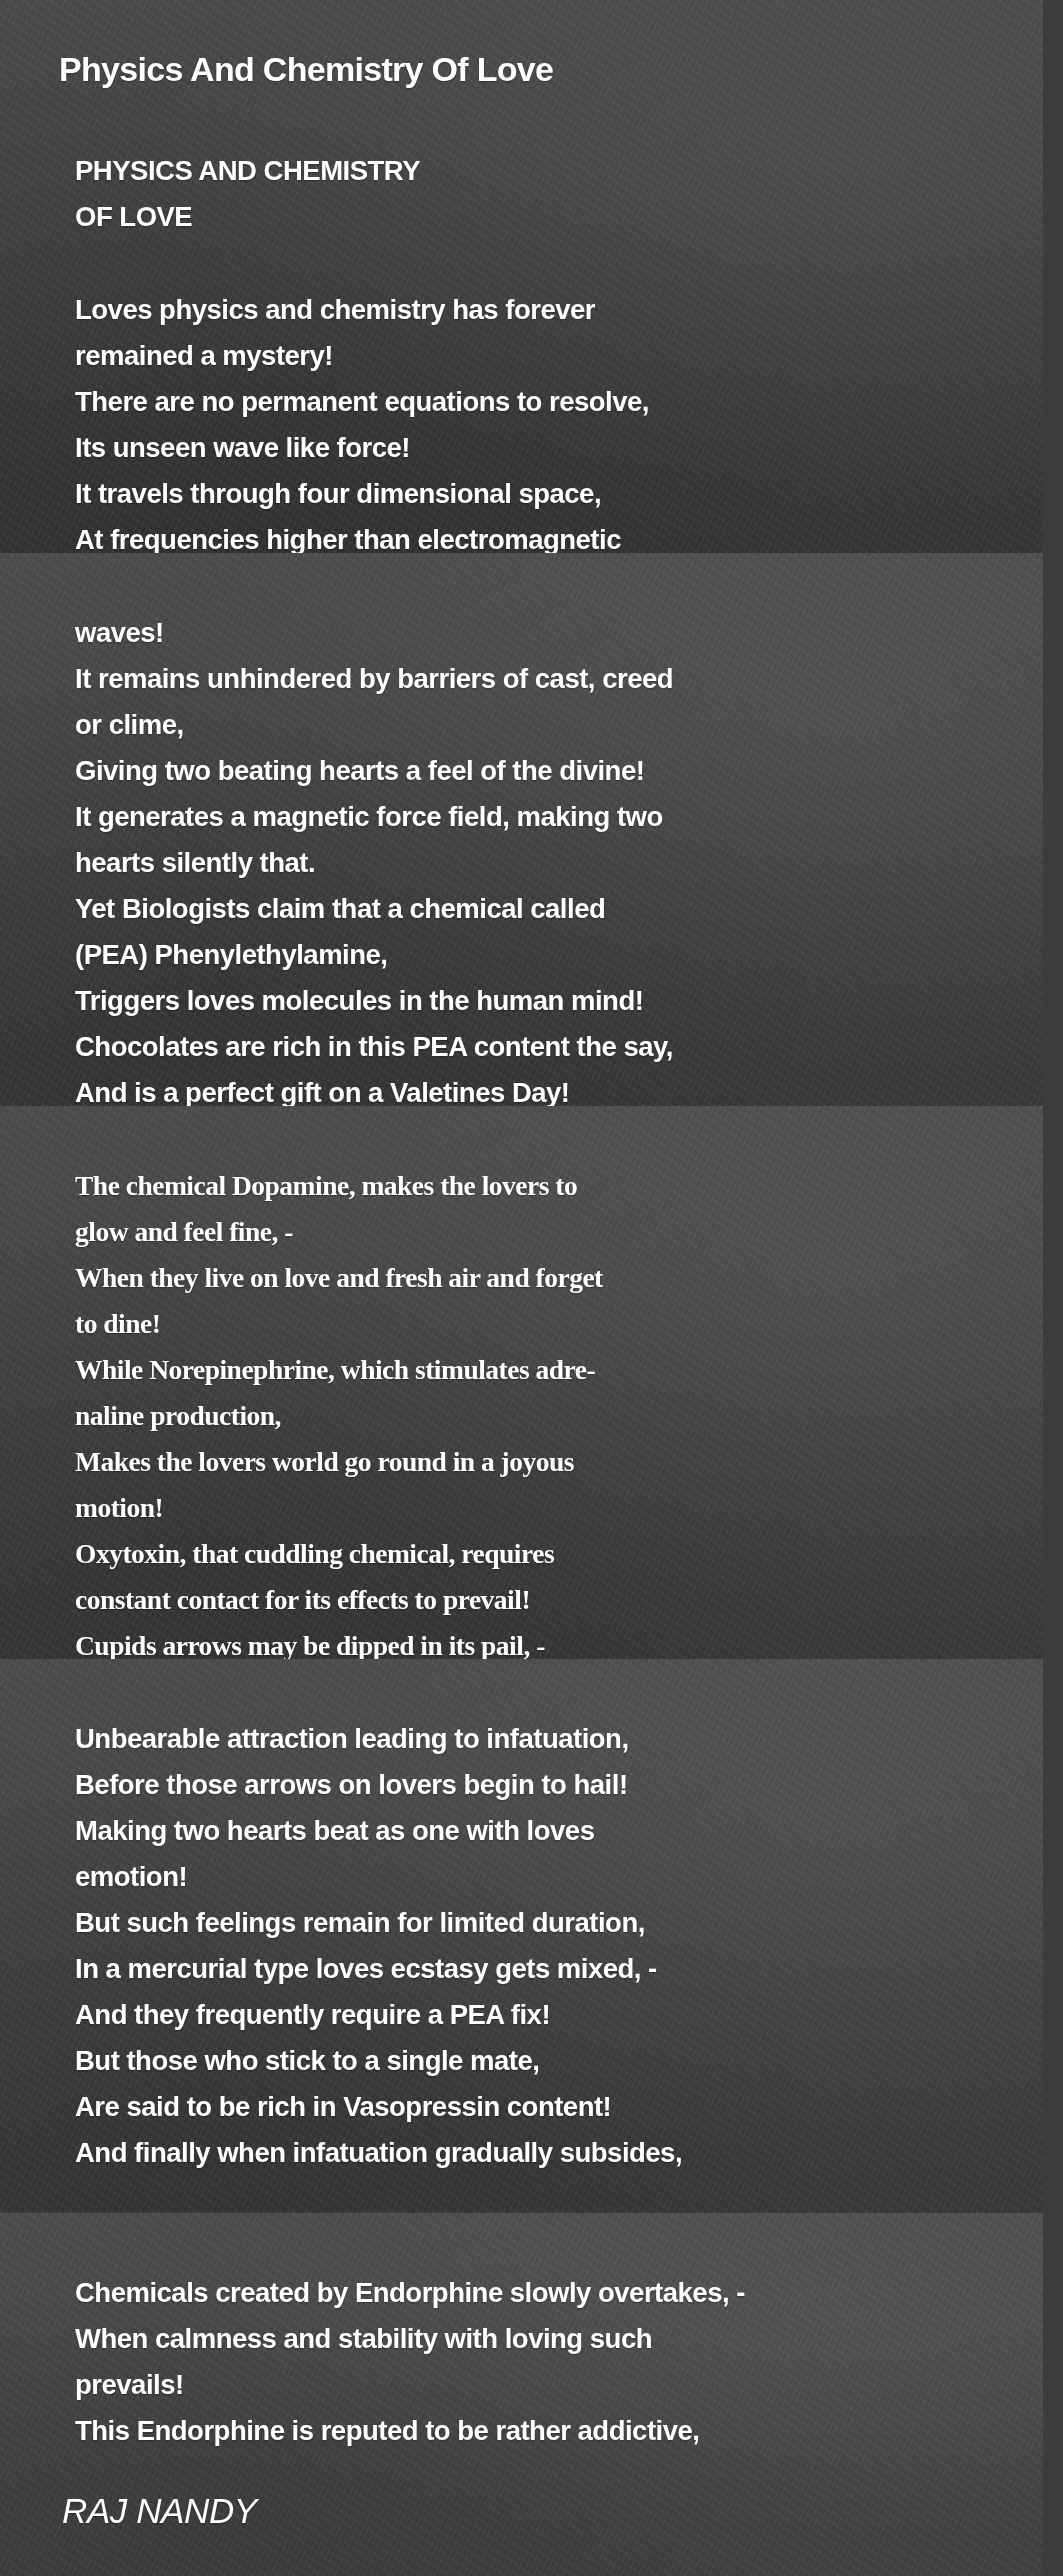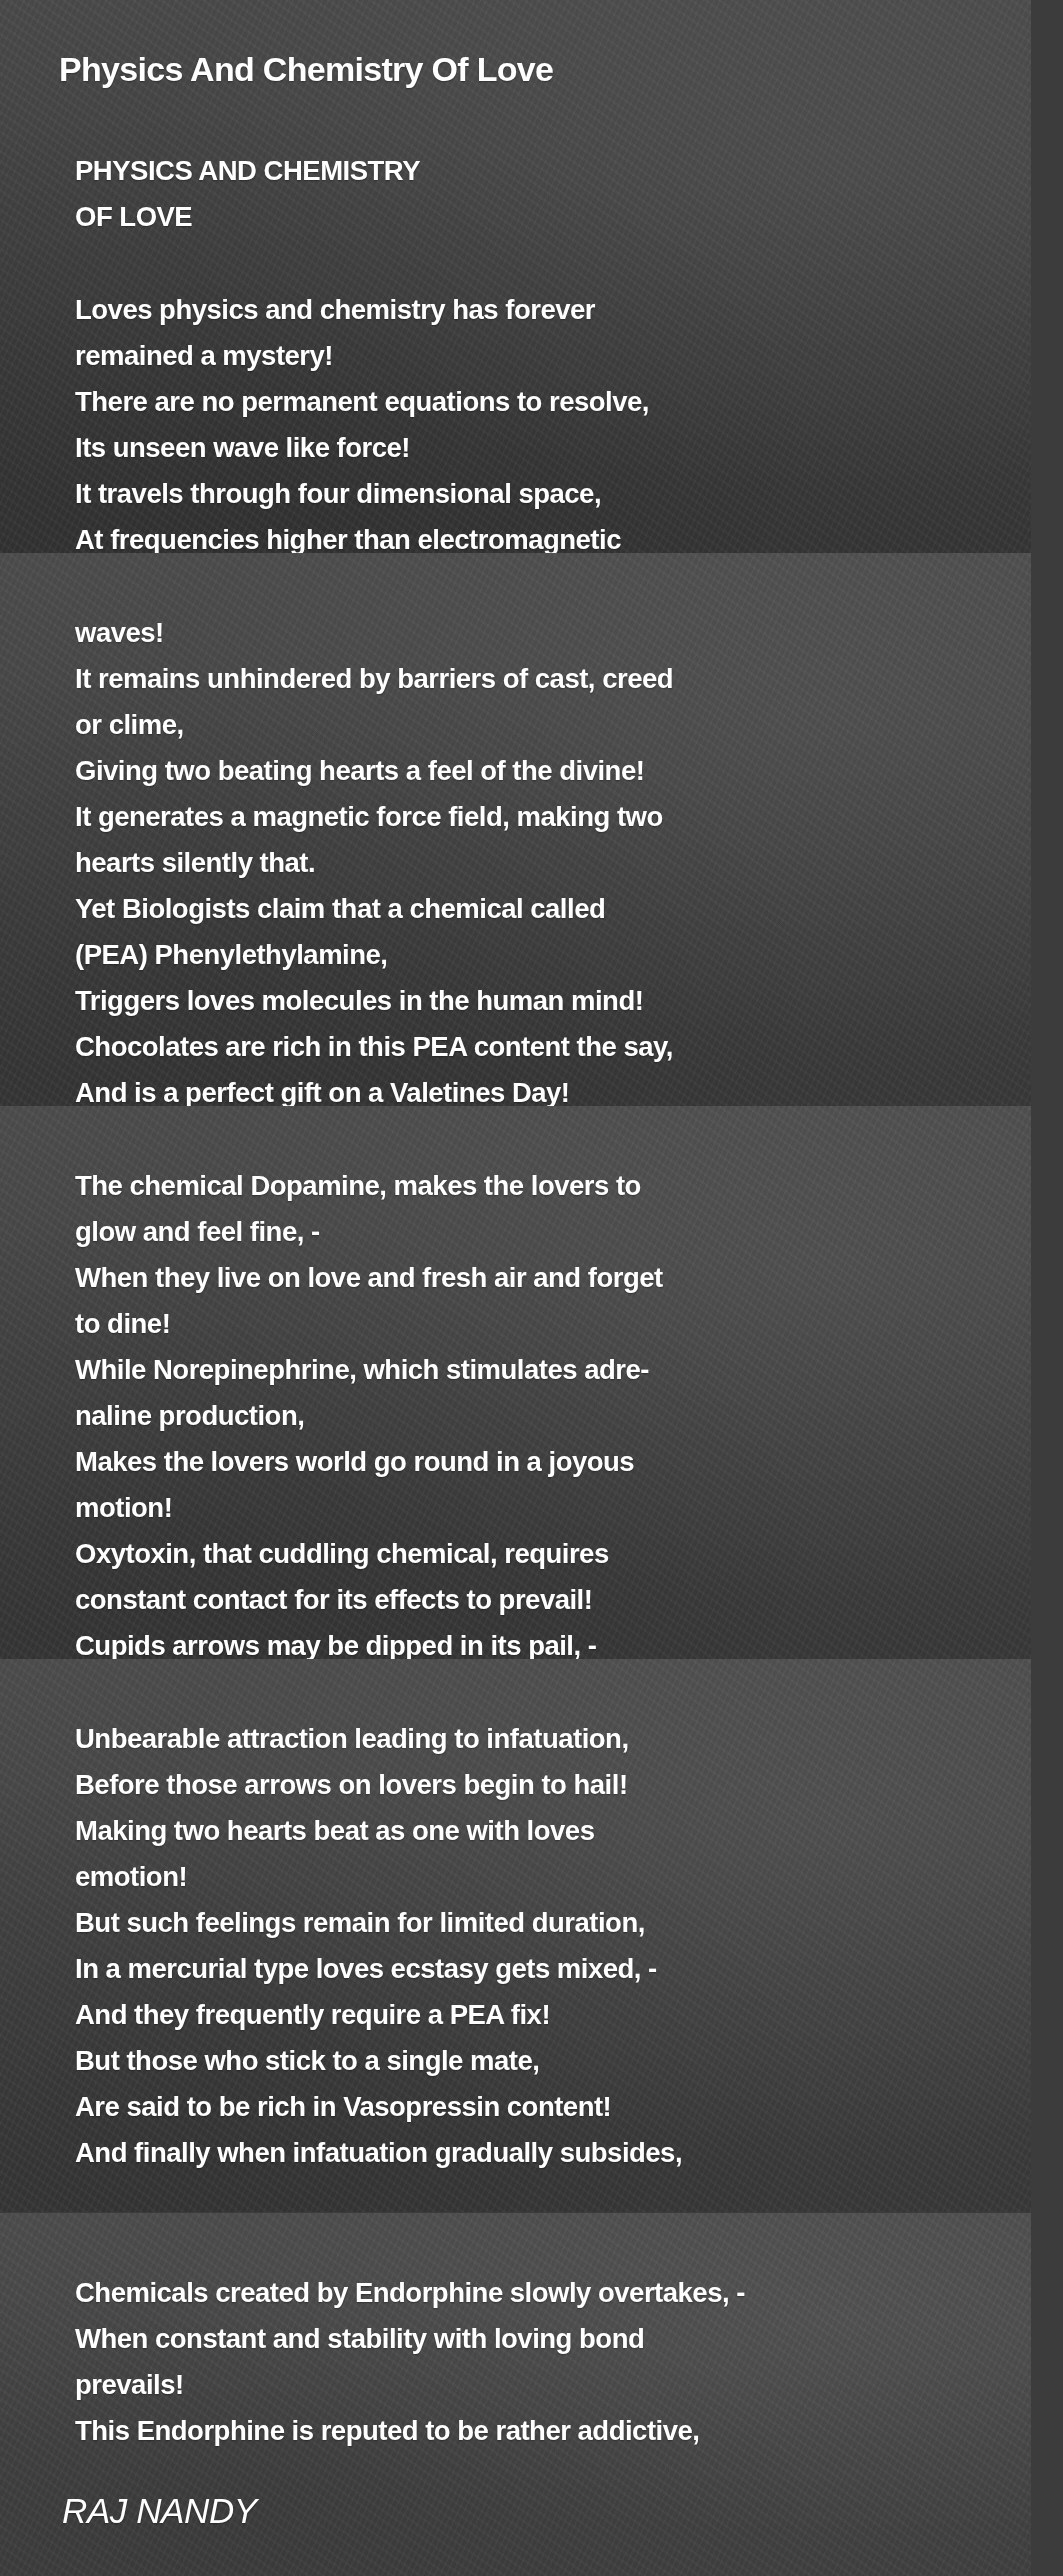--- a/index.html
+++ b/index.html
@@ -10,34 +10,35 @@
     overflow: hidden;
     background: #3c3c3c;
     font-family: "Liberation Sans", sans-serif;
     color: #ffffff;
   }
   .panel {
     position: absolute;
     left: 0;
     width: 1031px;
     overflow: hidden;
+    padding-left: 12px;
   }
   .panel::before {
     content: "";
     position: absolute; inset: 0;
     background:
       repeating-linear-gradient(115deg, rgba(255,255,255,0.025) 0 1.8px, rgba(0,0,0,0.02) 1.8px 5.3px),
       repeating-linear-gradient(35deg, rgba(255,255,255,0.018) 0 2.7px, rgba(0,0,0,0.025) 2.7px 8px),
       radial-gradient(ellipse at 80% 30%, rgba(255,255,255,0.05), rgba(0,0,0,0) 60%),
       radial-gradient(ellipse at 20% 80%, rgba(0,0,0,0.10), rgba(0,0,0,0) 55%);
     pointer-events: none;
   }
   .p1 { top: 0; height: 553px; background: linear-gradient(180deg, #4a4a4a 0%, #3f3f3f 55%, #353535 100%); }
   .p2 { top: 553px; height: 553px; background: linear-gradient(180deg, #4d4d4d 0%, #424242 55%, #383838 100%); }
-  .p3 { top: 1106px; height: 553px; background: linear-gradient(180deg, #4d4d4d 0%, #424242 55%, #383838 100%); }
+  .p3 { top: 1106px; height: 553px; background: linear-gradient(180deg, #4d4d4d 0%, #424242 55%, #383838 100%); font-family: Liberation Serif, serif; }
   .p4 { top: 1659px; height: 553px; background: linear-gradient(180deg, #4d4d4d 0%, #424242 55%, #383838 100%); }
   .p5 { top: 2213px; height: 363px; background: linear-gradient(180deg, #4d4d4d 0%, #454545 60%, #404040 100%); }
 
   .title {
     position: absolute;
     left: 59px;
     top: 49px;
     margin: 0;
     font-size: 34px;
     font-weight: bold;
@@ -138,20 +139,20 @@
     <li>And they frequently require a PEA fix!</li>
     <li>But those who stick to a single mate,</li>
     <li>Are said to be rich in Vasopressin content!</li>
     <li>And finally when infatuation gradually subsides,</li>
   </ul>
 </section>
 
 <section class="panel p5">
   <ul class="lines panel-lines">
     <li>Chemicals created by Endorphine slowly overtakes, -</li>
-    <li>When constant and stability with loving bond</li>
+    <li>When calmness and stability with loving such</li>
     <li>prevails!</li>
     <li>This Endorphine is reputed to be rather addictive,</li>
   </ul>
 </section>
 
 <div class="author">RAJ NANDY</div>
 
 
 </body></html>

